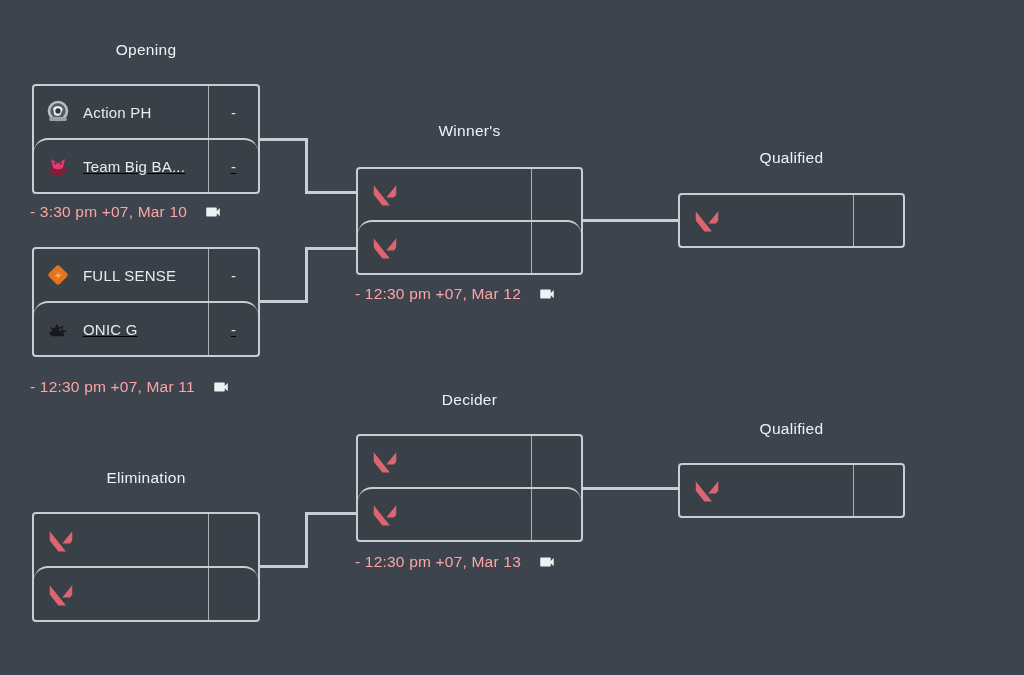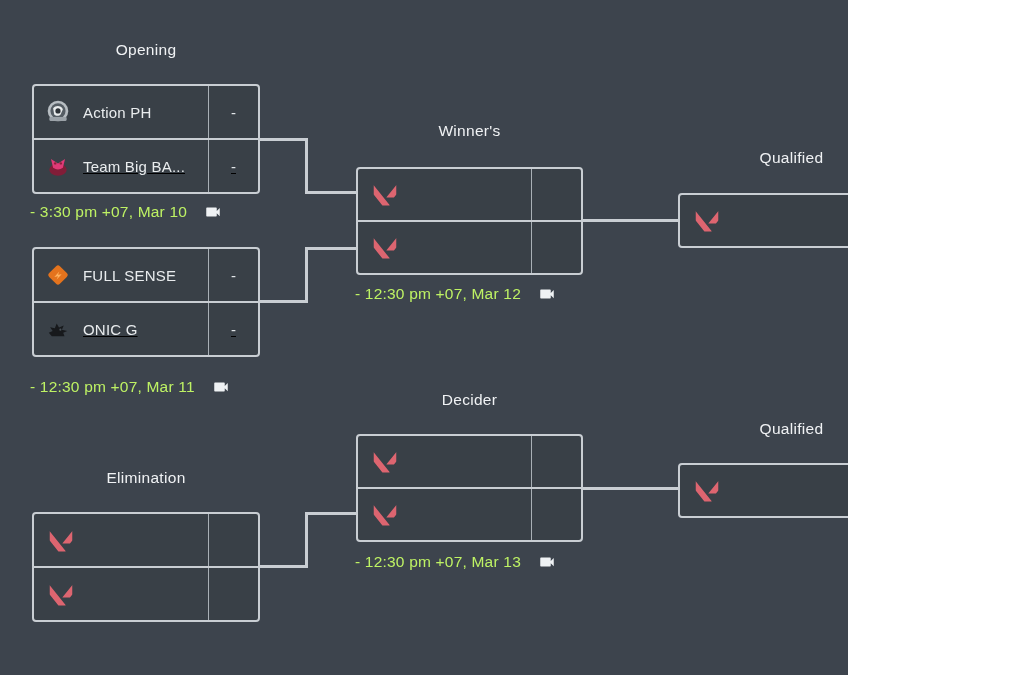--- a/index.html
+++ b/index.html
@@ -1,18 +1,18 @@
 <!DOCTYPE html>
 <html><head>
 <meta charset="utf-8">
 <style>
   html,body{margin:0;padding:0;}
   .stage{
     position:relative;
-    width:848px;height:675px;
+    width:1024px;height:675px;
     background:#3d444d;
     font-family:"Liberation Sans", sans-serif;
     overflow:hidden;
   }
   .header{
     position:absolute;
     text-align:center;
     color:#f0f2f4;
     font-size:15.5px;
     letter-spacing:.3px;
@@ -24,20 +24,21 @@
     border:2px solid #c9ced3;
     border-radius:4px;
     display:flex;
     flex-direction:column;
   }
   .row{
     flex:1;
     display:flex;
     align-items:center;
     min-height:0;
+    border-radius:14px;
   }
   .row + .row{ border-top:2px solid #c9ced3;text-decoration:underline; }
   .row .logo{
     margin-left:11px;
     display:flex;align-items:center;justify-content:center;
     flex:0 0 auto;
   }
   .row .name{
     flex:1;
     margin-left:12px;
@@ -54,21 +55,21 @@
     display:flex;align-items:center;justify-content:center;
     color:#e2e6e9;
     font-size:15px;
   }
   .tbd-logo{ margin-left:12px; display:flex; align-items:center; }
   .time{
     position:absolute;
     display:flex;
     align-items:center;
     gap:14px;
-    color:#bef264;
+    color:#fca5a5;
     font-size:15.5px;
     letter-spacing:.2px;
     white-space:nowrap;
   }
   .cam{ display:flex; align-items:center; }
   .cam svg{ fill:#eff2f4; }
   .line{
     position:absolute;
     background:#c9ced3;
   }

